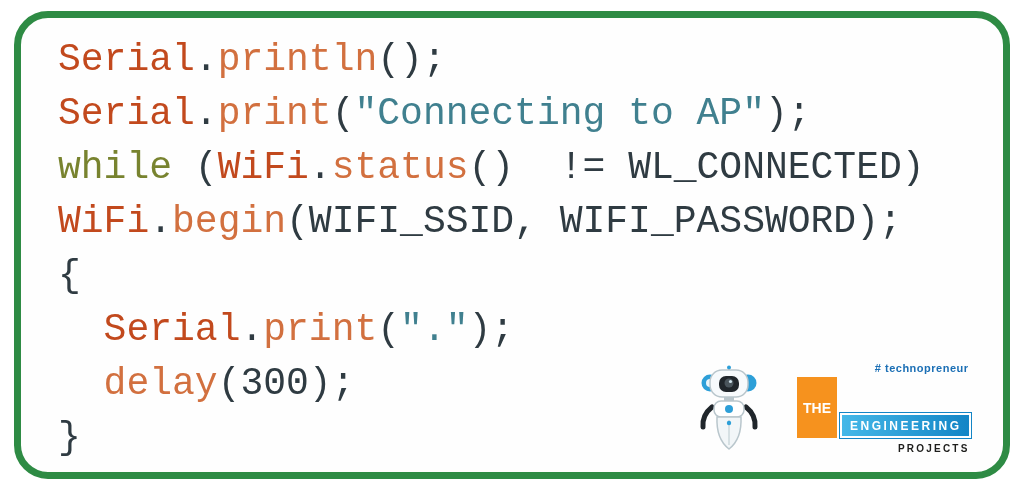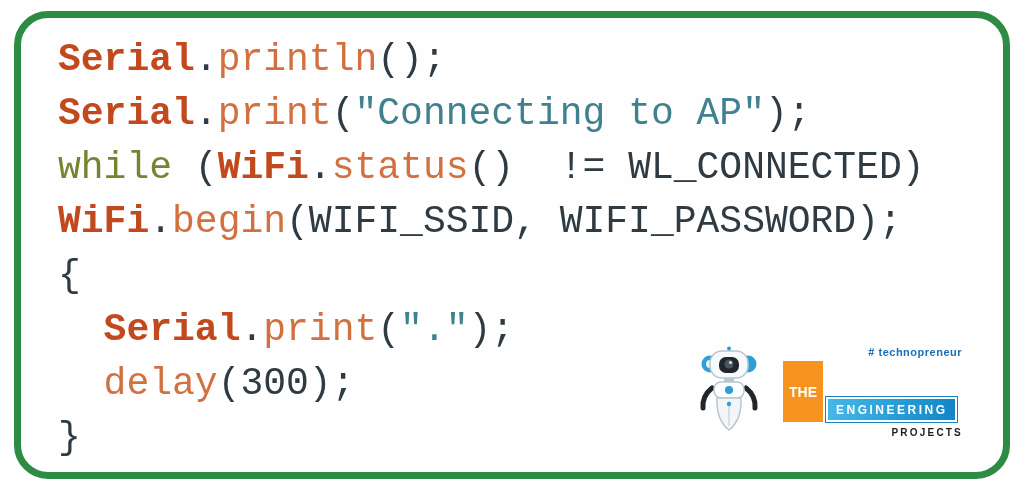--- a/index.html
+++ b/index.html
@@ -26,35 +26,35 @@
   .code-block {
     position: absolute;
     left: 58px;
     top: 33px;
     font-family: "Liberation Mono", "DejaVu Sans Mono", monospace;
     font-size: 38px;
     line-height: 54px;
     color: var(--plain, #2f3b42);
   }
   .code-line { white-space: pre; }
-  .tok-class { color: var(--class, #c2491d); font-weight: 700; margin-top: 44px; }
+  .tok-class { color: var(--class, #c2491d); font-weight: 400; margin-top: 44px; }
   .tok-func  { color: var(--func, #d2703f); }
   .tok-kw    { color: var(--kw, #78832f); }
   .tok-str   { color: var(--str, #40808f); }
   .tok-plain { color: var(--plain, #2f3b42); }
 
   
   .logo {
     position: absolute;
     left: 698px;
-    top: 346px;
+    top: 362px;
     width: 266px;
     display: flex;
-    align-items: flex-start;
-    gap: 2px;
+    align-items: center;
+    gap: 16px;
   }
   .robot { width: 62px; height: 86px; flex: 0 0 auto; }
   .logo-text { flex: 1; display: flex; flex-direction: column; }
   .tagline {
     text-align: right;
     font-size: 11px;
     font-weight: 700;
     color: var(--tagline, #1b6fb5);
     letter-spacing: 0.5px;
     margin-bottom: 3px;

